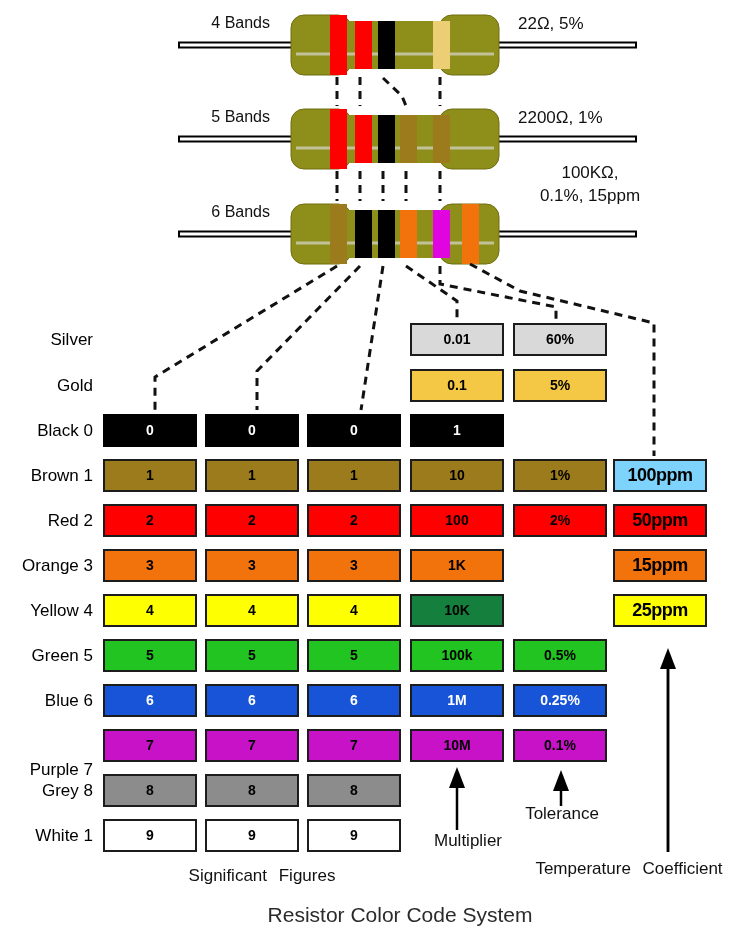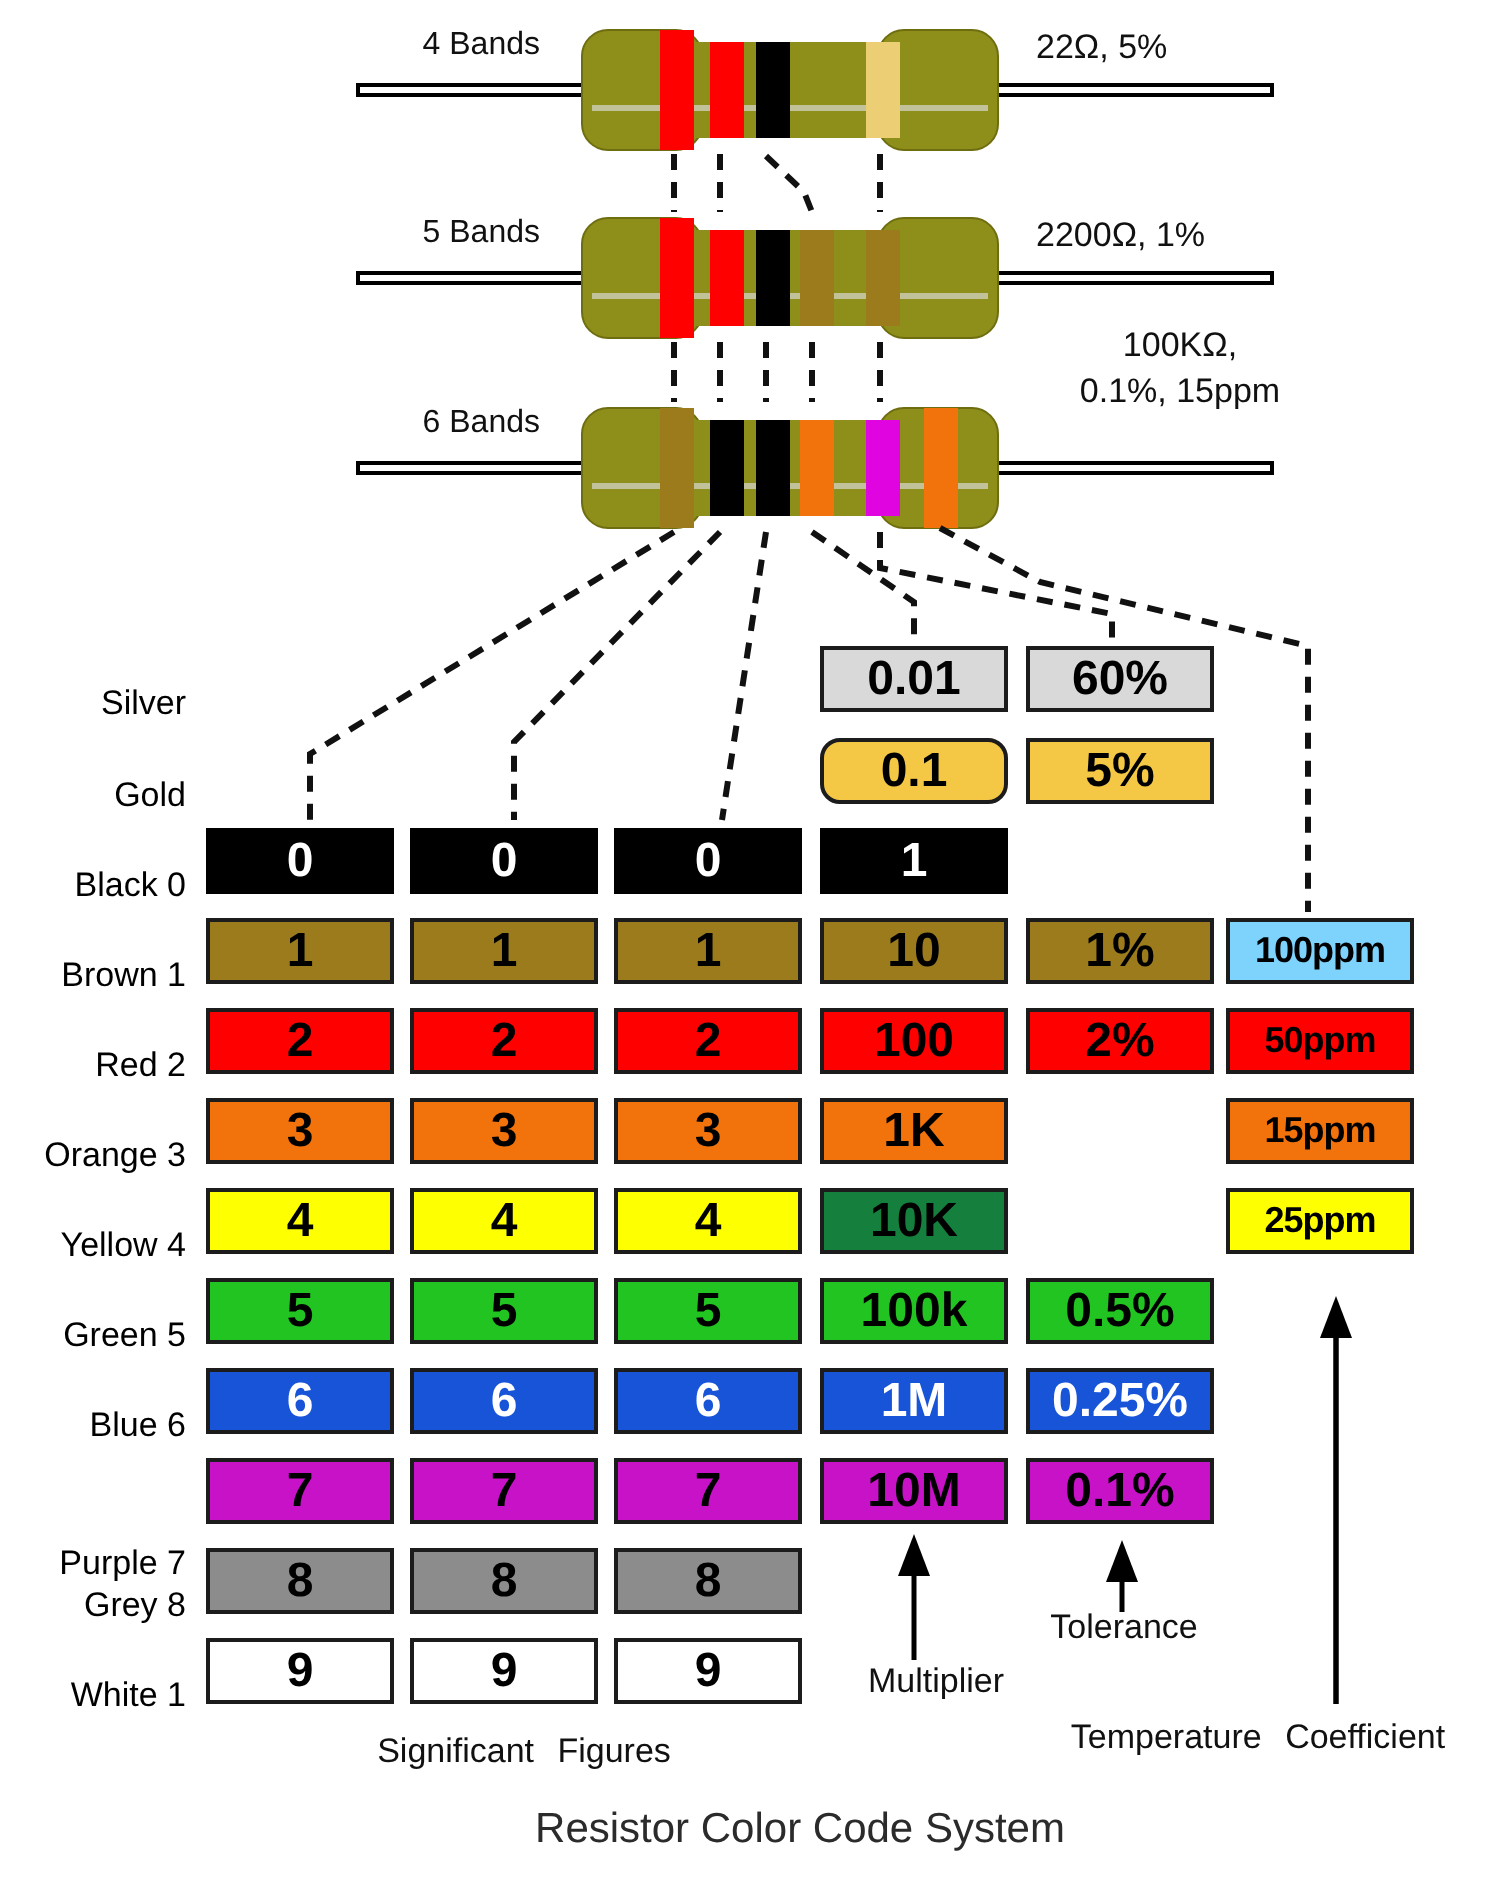--- a/index.html
+++ b/index.html
@@ -3,24 +3,24 @@
 <meta charset="utf-8">
 <style>
   html,body{margin:0;padding:0;background:#fff;}
   .stage{
     position:relative;width:750px;height:942px;background:#ffffff;
     font-family:"Liberation Sans", sans-serif;overflow:hidden;color:#000;
   }
   .stage svg{position:absolute;left:0;top:0;}
   .res-label{position:absolute;width:122px;text-align:right;font-size:16px;color:#111;}
   .res-value{position:absolute;font-size:17px;color:#111;white-space:nowrap;}
-  .row-label{position:absolute;left:0;width:97px;text-align:right;font-size:17px;padding-right:4px;box-sizing:border-box;margin-top:12px;}
+  .row-label{position:absolute;left:0;width:97px;text-align:right;font-size:17px;padding-right:4px;box-sizing:border-box;}
   .cell{
     position:absolute;width:94px;height:33px;box-sizing:border-box;
-    border:2px solid #1c1c1c;text-align:center;font-weight:bold;font-size:24px;
+    border:2px solid #1c1c1c;text-align:center;font-weight:bold;font-size:14px;
     line-height:29px;letter-spacing:0px;
   }
   .cell.ppm{letter-spacing:-0.5px;font-size:18px;}
   .flabel{position:absolute;text-align:center;font-size:17px;color:#111;}
   .wordgap{word-spacing:7px;}
   .title{position:absolute;left:120px;top:903px;width:560px;text-align:center;font-size:21px;color:#2b2b2b;}
 </style>
 </head>
 <body>
 
@@ -90,21 +90,21 @@
       <div class="res-value" style="left: 518px; top: 108px;">2200Ω, 1%</div>
       <div class="res-label" style="left: 148px; top: 203px;">6 Bands</div>
       <div class="res-value" style="left: 498px; top: 161px; width: 184px; text-align: center; line-height: 23px; white-space: normal;">
         <div>100KΩ,</div>
         <div>0.1%, 15ppm</div>
       </div>
       <div class="row-label" style="top: 330px;">Silver</div>
       <div class="cell" style="left: 410px; top: 323px; background: rgb(217, 217, 217); color: rgb(0, 0, 0); border-color: rgb(28, 28, 28);">0.01</div>
       <div class="cell" style="left: 513px; top: 323px; background: rgb(217, 217, 217); color: rgb(0, 0, 0); border-color: rgb(28, 28, 28);">60%</div>
       <div class="row-label" style="top: 376px;">Gold</div>
-      <div class="cell" style="left: 410px; top: 369px; background: rgb(244, 200, 68); color: rgb(0, 0, 0); border-color: rgb(28, 28, 28); border-radius: 10px;">0.1</div>
+      <div class="cell" style="left: 410px; top: 369px; background: rgb(244, 200, 68); color: rgb(0, 0, 0); border-color: rgb(28, 28, 28);">0.1</div>
       <div class="cell" style="left: 513px; top: 369px; background: rgb(244, 200, 68); color: rgb(0, 0, 0); border-color: rgb(28, 28, 28);">5%</div>
       <div class="row-label" style="top: 421px;">Black 0</div>
       <div class="cell" style="left: 103px; top: 414px; background: rgb(0, 0, 0); color: rgb(255, 255, 255); border-color: rgb(0, 0, 0);">0</div>
       <div class="cell" style="left: 205px; top: 414px; background: rgb(0, 0, 0); color: rgb(255, 255, 255); border-color: rgb(0, 0, 0);">0</div>
       <div class="cell" style="left: 307px; top: 414px; background: rgb(0, 0, 0); color: rgb(255, 255, 255); border-color: rgb(0, 0, 0);">0</div>
       <div class="cell" style="left: 410px; top: 414px; background: rgb(0, 0, 0); color: rgb(255, 255, 255); border-color: rgb(0, 0, 0);">1</div>
       <div class="row-label" style="top: 466px;">Brown 1</div>
       <div class="cell" style="left: 103px; top: 459px; background: rgb(156, 123, 29); color: rgb(0, 0, 0); border-color: rgb(28, 28, 28);">1</div>
       <div class="cell" style="left: 205px; top: 459px; background: rgb(156, 123, 29); color: rgb(0, 0, 0); border-color: rgb(28, 28, 28);">1</div>
       <div class="cell" style="left: 307px; top: 459px; background: rgb(156, 123, 29); color: rgb(0, 0, 0); border-color: rgb(28, 28, 28);">1</div>

